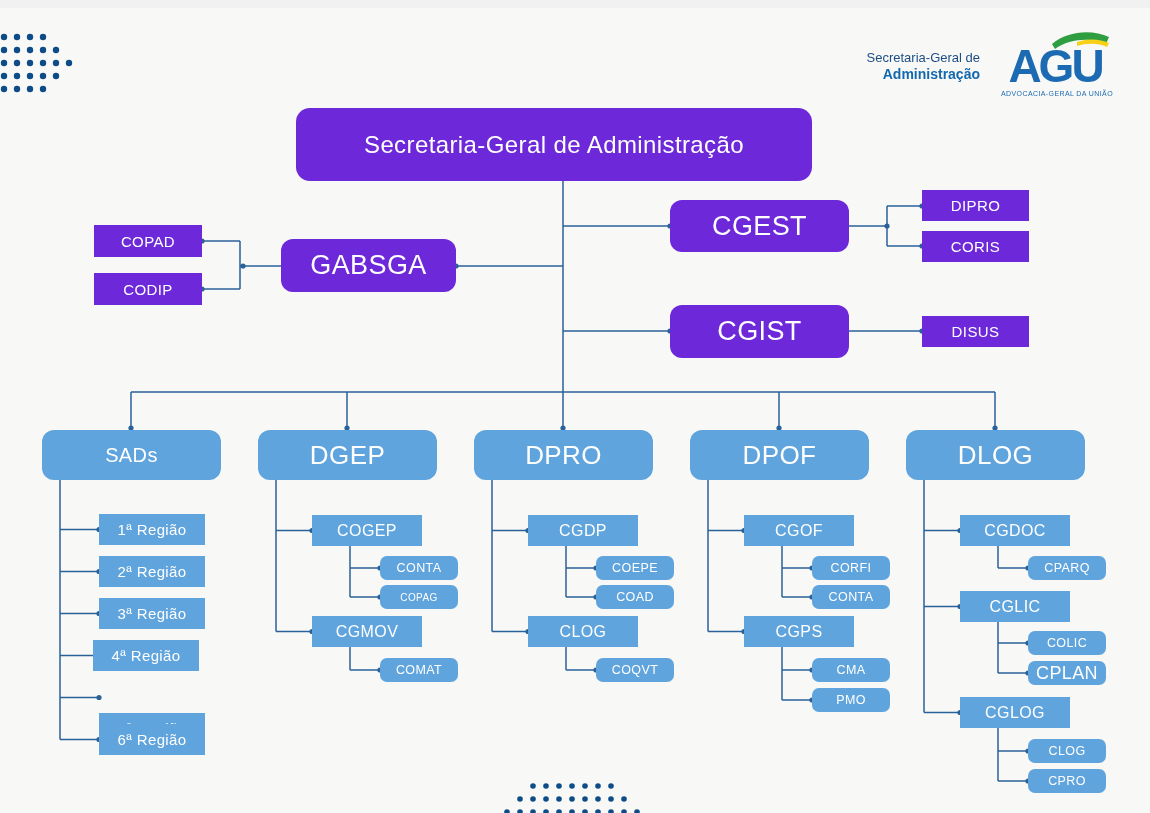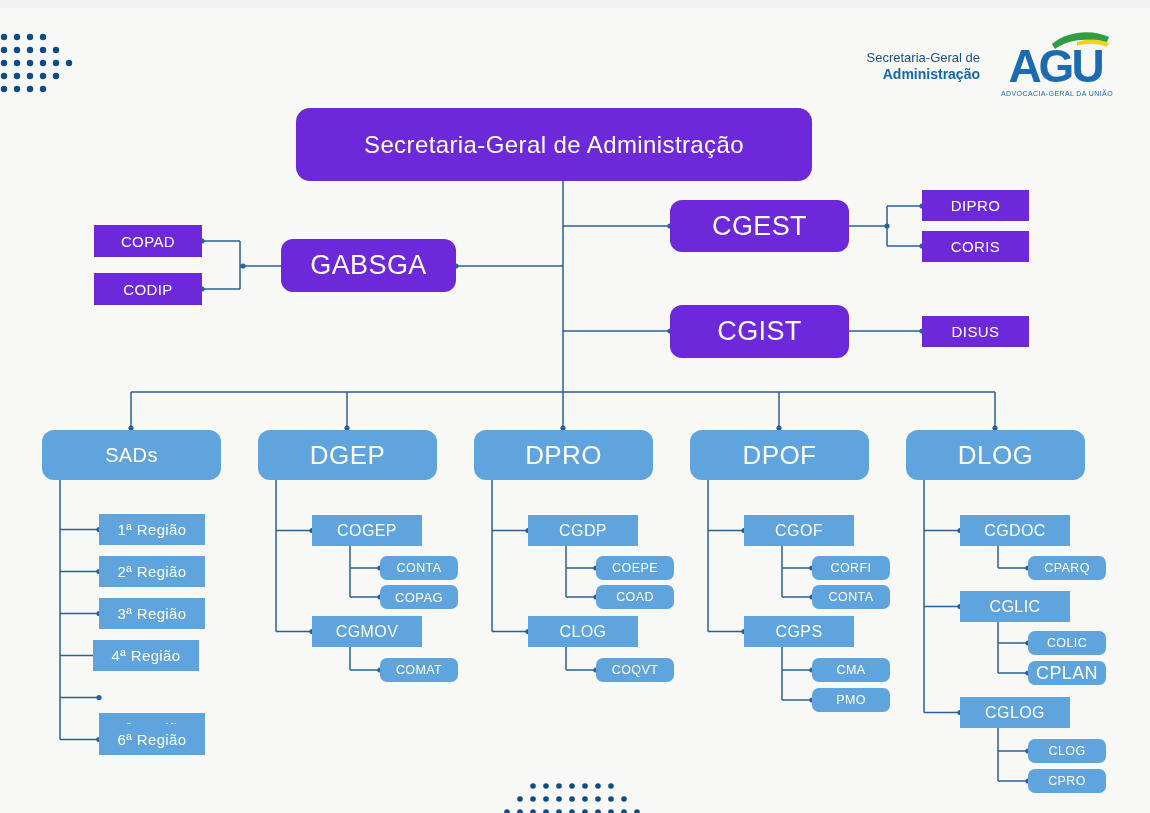--- a/index.html
+++ b/index.html
@@ -213,21 +213,21 @@
 
   <div class="box lt r8" style="left:99px;top:506px;width:106px;height:31px;font-size:15px">1ª Região</div>
   <div class="box lt r8" style="left:99px;top:548px;width:106px;height:31px;font-size:15px">2ª Região</div>
   <div class="box lt r8" style="left:99px;top:590px;width:106px;height:31px;font-size:15px">3ª Região</div>
   <div class="box lt r8" style="left:93px;top:632px;width:106px;height:31px;font-size:15px">4ª Região</div>
   <div class="box lt r8" style="left:99px;top:705px;width:106px;height:31px;font-size:15px">5ª Região</div>
   <div class="box lt r8" style="left:99px;top:716px;width:106px;height:31px;font-size:15px">6ª Região</div>
 
   <div class="box lt r8" style="left:312px;top:507px;width:110px;height:31px;font-size:16px">COGEP</div>
   <div class="box lt r7" style="left:380px;top:548px;width:78px;height:24px;font-size:12.5px">CONTA</div>
-  <div class="box lt r7" style="left:380px;top:577px;width:78px;height:24px;font-size:13px">COPAG</div>
+  <div class="box lt r7" style="left:380px;top:577px;width:78px;height:24px;font-size:10px">COPAG</div>
   <div class="box lt r8" style="left:312px;top:608px;width:110px;height:31px;font-size:16px">CGMOV</div>
   <div class="box lt r7" style="left:380px;top:650px;width:78px;height:24px;font-size:12.5px">COMAT</div>
 
   <div class="box lt r8" style="left:528px;top:507px;width:110px;height:31px;font-size:16px">CGDP</div>
   <div class="box lt r7" style="left:596px;top:548px;width:78px;height:24px;font-size:12.5px">COEPE</div>
   <div class="box lt r7" style="left:596px;top:577px;width:78px;height:24px;font-size:12.5px">COAD</div>
   <div class="box lt r8" style="left:528px;top:608px;width:110px;height:31px;font-size:16px">CLOG</div>
   <div class="box lt r7" style="left:596px;top:650px;width:78px;height:24px;font-size:12.5px">COQVT</div>
 
   <div class="box lt r8" style="left:744px;top:507px;width:110px;height:31px;font-size:16px">CGOF</div>

